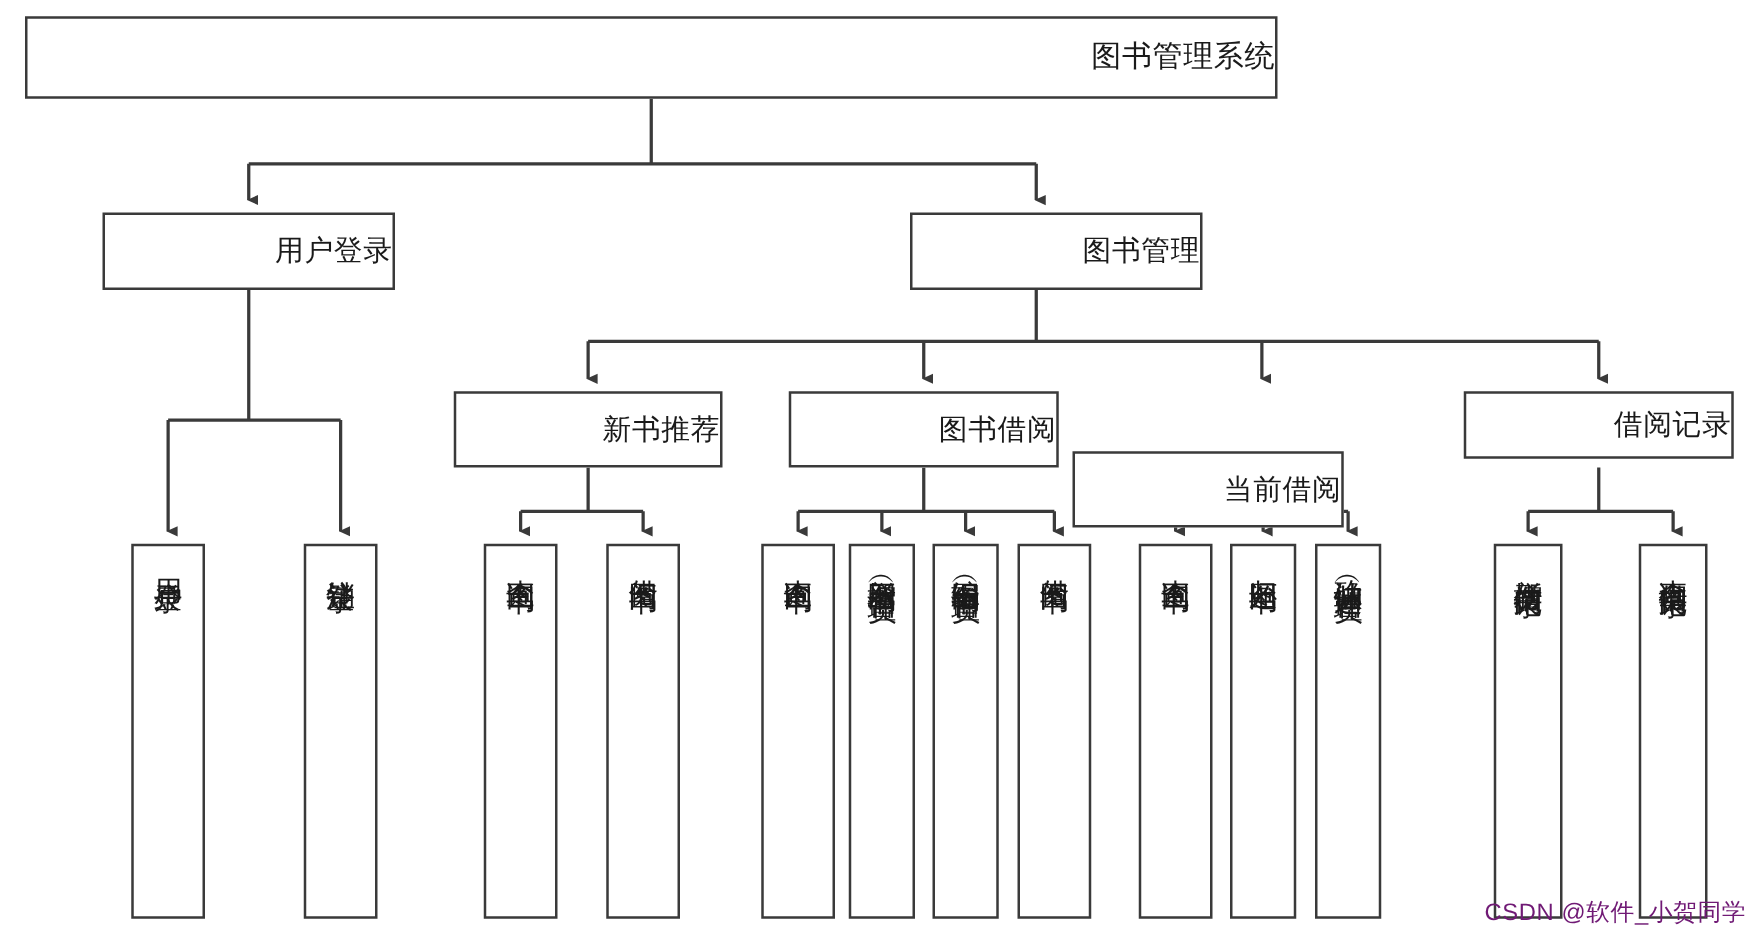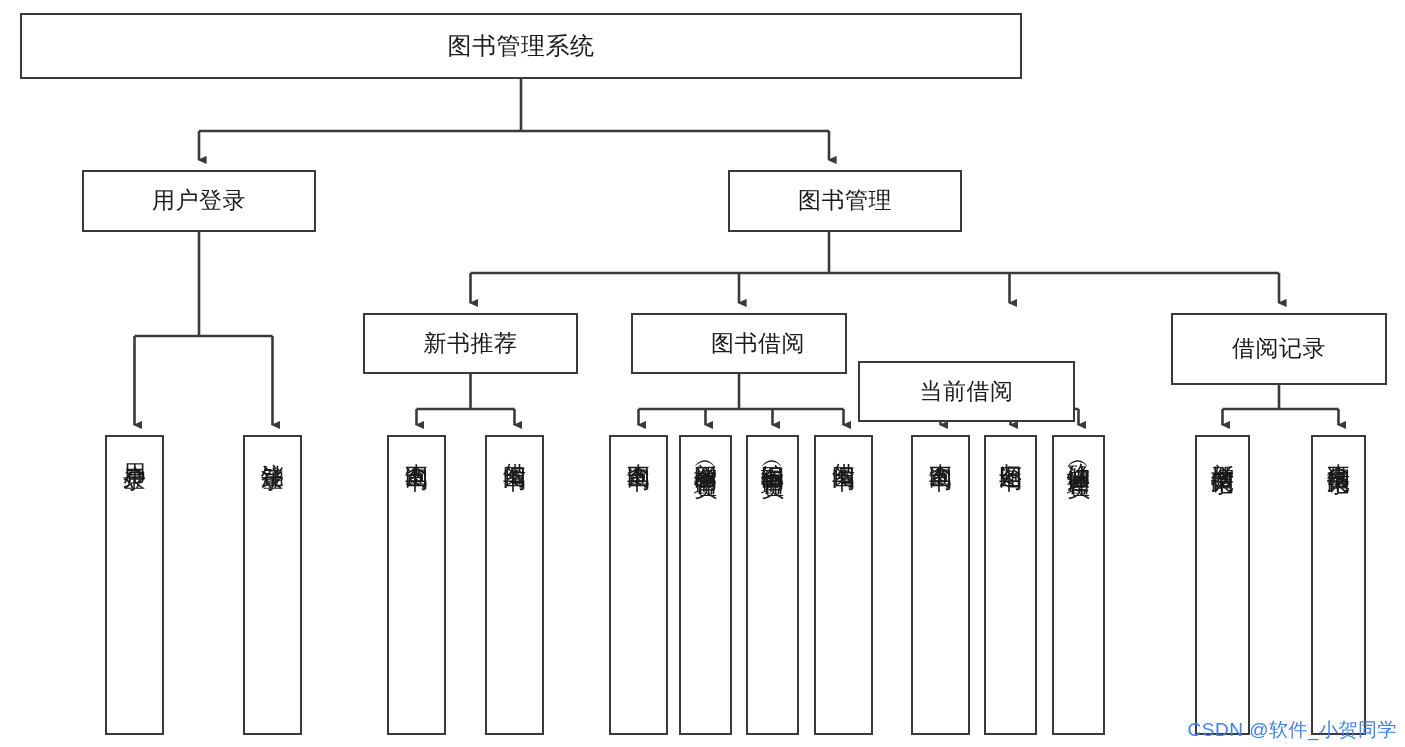--- a/index.html
+++ b/index.html
@@ -26,21 +26,21 @@
     height: 747px;
     pointer-events: none;
   }
   .node {
     position: absolute;
     box-sizing: border-box;
     border: 2px solid #3a3a3a;
     background: #ffffff;
     display: flex;
     align-items: center;
-    justify-content: center;
+    justify-content: flex-end;
     color: #1a1a1a;
   }
   .node-label {
     display: block;
     text-align: center;
     line-height: 1.18;
     letter-spacing: 0.5px;
   }
   
   .node.h .node-label {
@@ -62,21 +62,21 @@
     font-size: 23px;
     line-height: 1.0;
     letter-spacing: 2px;
     white-space: nowrap;
   }
   #watermark {
     position: absolute;
     right: 8px;
     bottom: 4px;
     font-size: 19px;
-    color: #3b82f6;
+    color: #701a75;
     white-space: nowrap;
     letter-spacing: 0.5px;
     pointer-events: none;
   }
 </style>
 </head>
 <body>
 
 <div id="diagram-canvas">
 
@@ -136,21 +136,21 @@
 
   <div class="node h" style="left: 363px; top: 313px; width: 215px; height: 61px; font-family: Liberation Serif, serif;">
     <span class="node-label">新书推荐</span>
   </div>
   <div class="node h" style="left: 631px; top: 313px; width: 216px; height: 61px; padding-left: 38px;">
     <span class="node-label">图书借阅</span>
   </div>
   <div class="node h" style="left: 858px; top: 313px; width: 217px; height: 61px; margin-top: 48px;">
     <span class="node-label">当前借阅</span>
   </div>
-  <div class="node h" style="left: 1171px; top: 313px; width: 216px; height: 72px;">
+  <div class="node h" style="left: 1171px; top: 313px; width: 216px; height: 54px;">
     <span class="node-label">借阅记录</span>
   </div>
 
   <div class="node v" style="left: 105px; top: 435px; width: 59px; height: 300px;">
     <span class="node-label">用户登录</span>
   </div>
   <div class="node v" style="left: 243px; top: 435px; width: 59px; height: 300px;">
     <span class="node-label">注销登录</span>
   </div>
   <div class="node v" style="left: 387px; top: 435px; width: 59px; height: 300px;">

